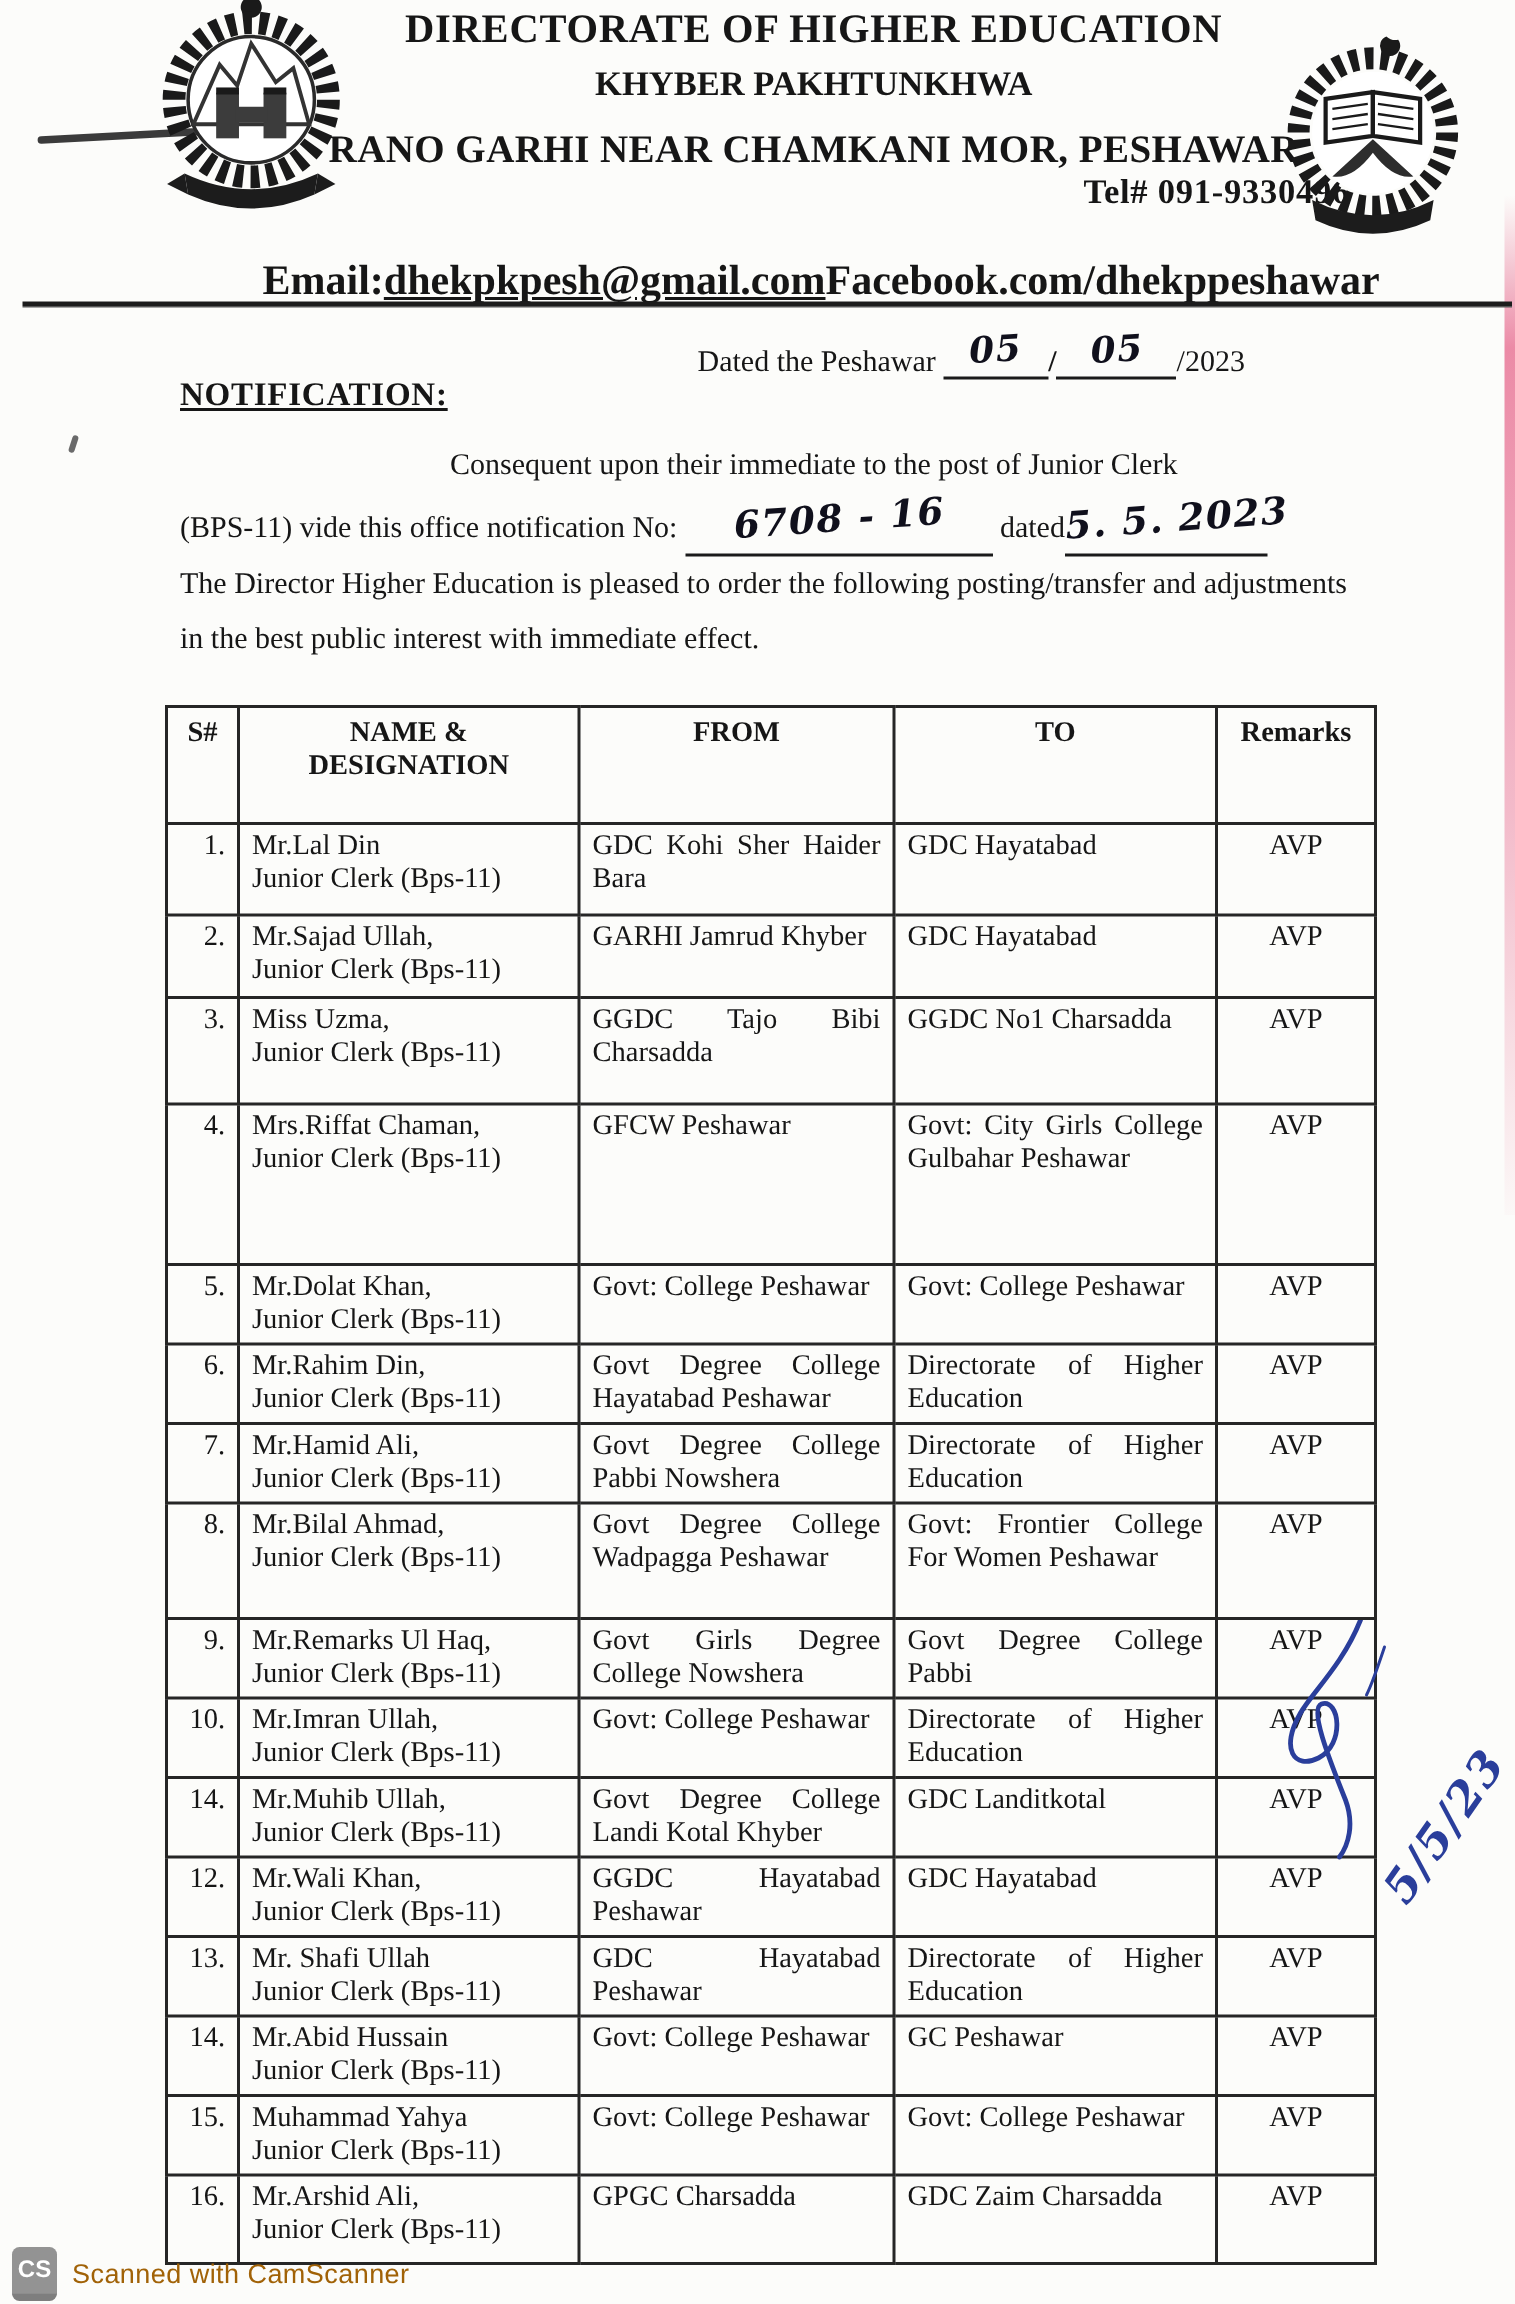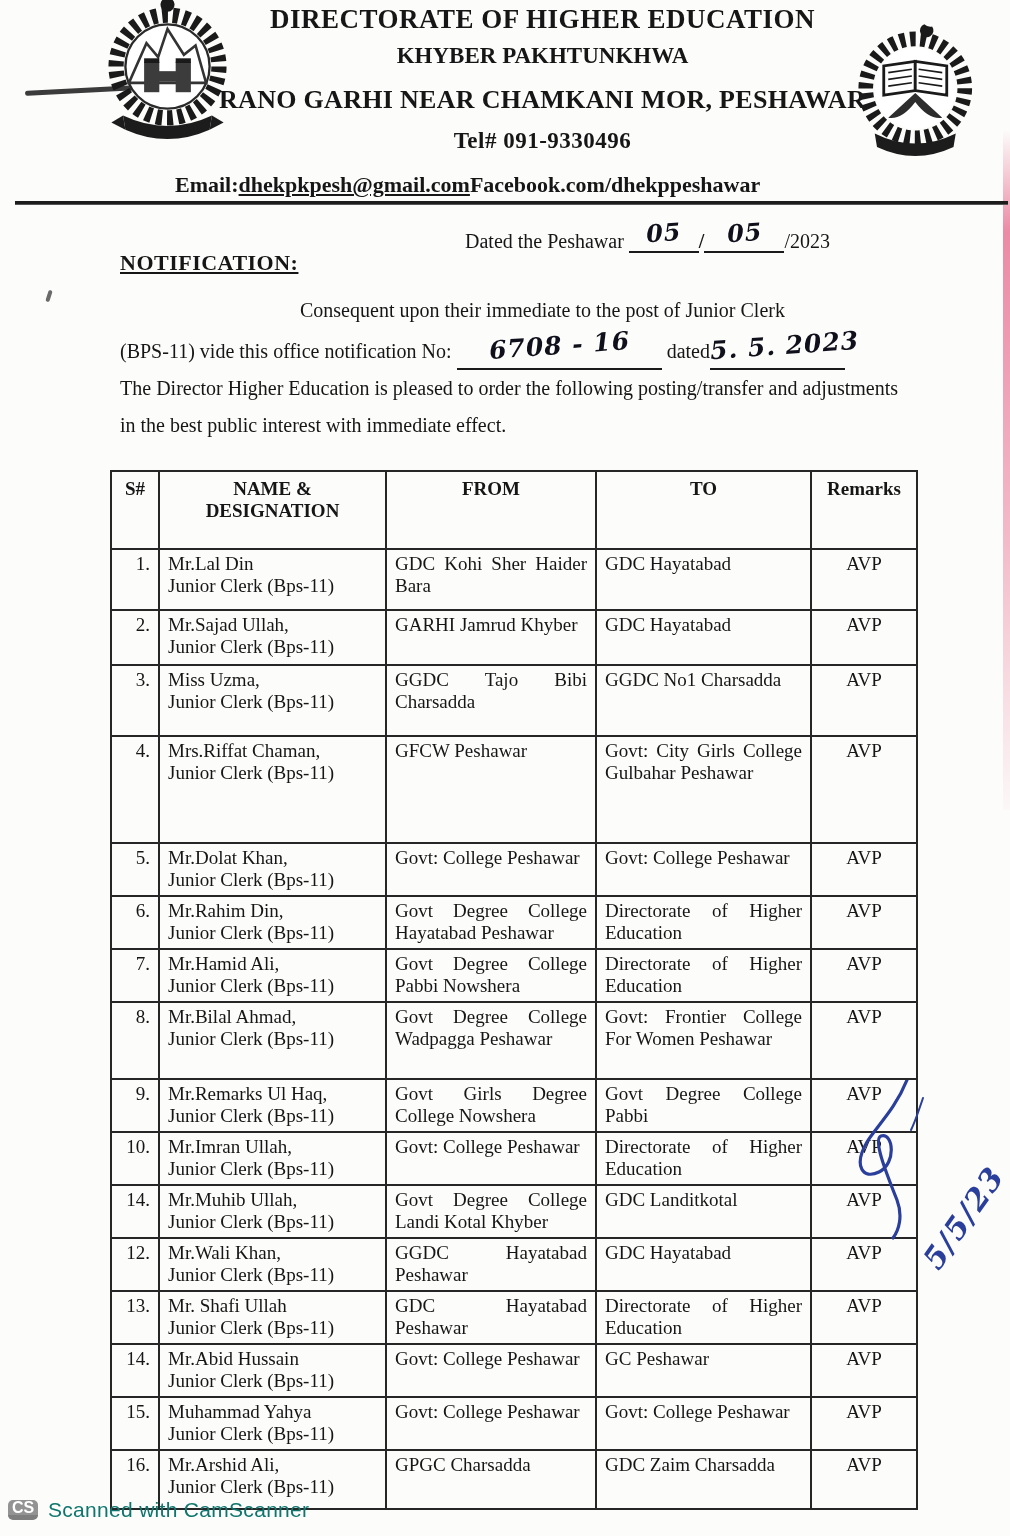--- a/index.html
+++ b/index.html
@@ -17,22 +17,22 @@
     background:linear-gradient(to bottom, rgba(236,140,165,0), rgba(231,110,145,.8) 15%,
       rgba(238,150,175,.65) 60%, rgba(240,170,190,.05));}
   
   .emblem{position:absolute;}
   .emblem-left{left:95px;top:-6px;width:145px;height:152px;}
   .emblem-right{left:850px;top:18px;width:135px;height:152px;}
   .head-center{position:absolute;left:185px;top:4px;width:715px;text-align:center;}
   .h-line1{font-size:27px;font-weight:bold;letter-spacing:.5px;}
   .h-line2{font-size:23px;font-weight:bold;margin-top:8px;}
   .h-line3{font-size:26px;font-weight:bold;margin-top:16px;letter-spacing:.3px;}
-  .h-tel{font-size:23px;font-weight:bold;margin-top:13px;letter-spacing:.5px;}
-  .email-line{position:absolute;left:175px;top:172px;font-size:22px;font-weight:bold;}
+  .h-tel{font-size:23px;font-weight:bold;letter-spacing:.5px;text-align:right;}
+  .email-line{position:absolute;left:175px;top:172px;font-size:28px;font-weight:bold;}
   .email-underline{text-decoration:underline;}
   .top-rule{position:absolute;left:15px;top:201px;width:993px;height:0;
     border-top:3px solid #1c1c1c;border-bottom:1px solid #555;}
   
   .date-line{position:absolute;left:465px;top:222px;font-size:20px;white-space:nowrap;}
   .blank{display:inline-block;border-bottom:2px solid #1a1a1a;text-align:center;
     vertical-align:bottom;position:relative;}
   .blank .hand{position:relative;top:-4px;}
   .hand{font-family:"DejaVu Serif", serif;font-style:italic;font-weight:bold;
     font-size:24px;color:#10101c;transform:rotate(-4deg);display:inline-block;
@@ -69,24 +69,24 @@
   tbody tr:nth-child(16) td{height:50px;border-radius:10px;}
   
   .signature{position:absolute;left:845px;top:1080px;width:170px;height:260px;
     pointer-events:none;}
   .sig-date{position:absolute;left:60px;top:120px;font-family:"DejaVu Serif",serif;
     font-style:italic;font-weight:bold;font-size:30px;color:#2a3e9b;
     transform:rotate(-55deg);letter-spacing:2px;white-space:nowrap;}
   
   .footer{position:absolute;left:8px;top:1498px;display:flex;align-items:center;
     font-family:"Liberation Sans", sans-serif;}
-  .cs-badge{width:30px;height:20px;background:#939393;border-radius:5px;color:#fff;
+  .cs-badge{width:30px;height:36px;background:#939393;border-radius:5px;color:#fff;
     font-weight:bold;font-size:16px;display:flex;align-items:center;justify-content:center;
     border-bottom:5px solid #7e7e7e;box-sizing:border-box;}
-  .cs-text{margin-left:10px;font-size:21px;color:#0f766e;letter-spacing:.3px;}
+  .cs-text{margin-left:10px;font-size:18px;color:#a16207;letter-spacing:.3px;}
 </style>
 </head>
 <body>
 
 <div class="page">
 
   <div class="pen-dash"></div>
   <div class="tick-mark"></div>
   <div class="pink-streak"></div>
 

